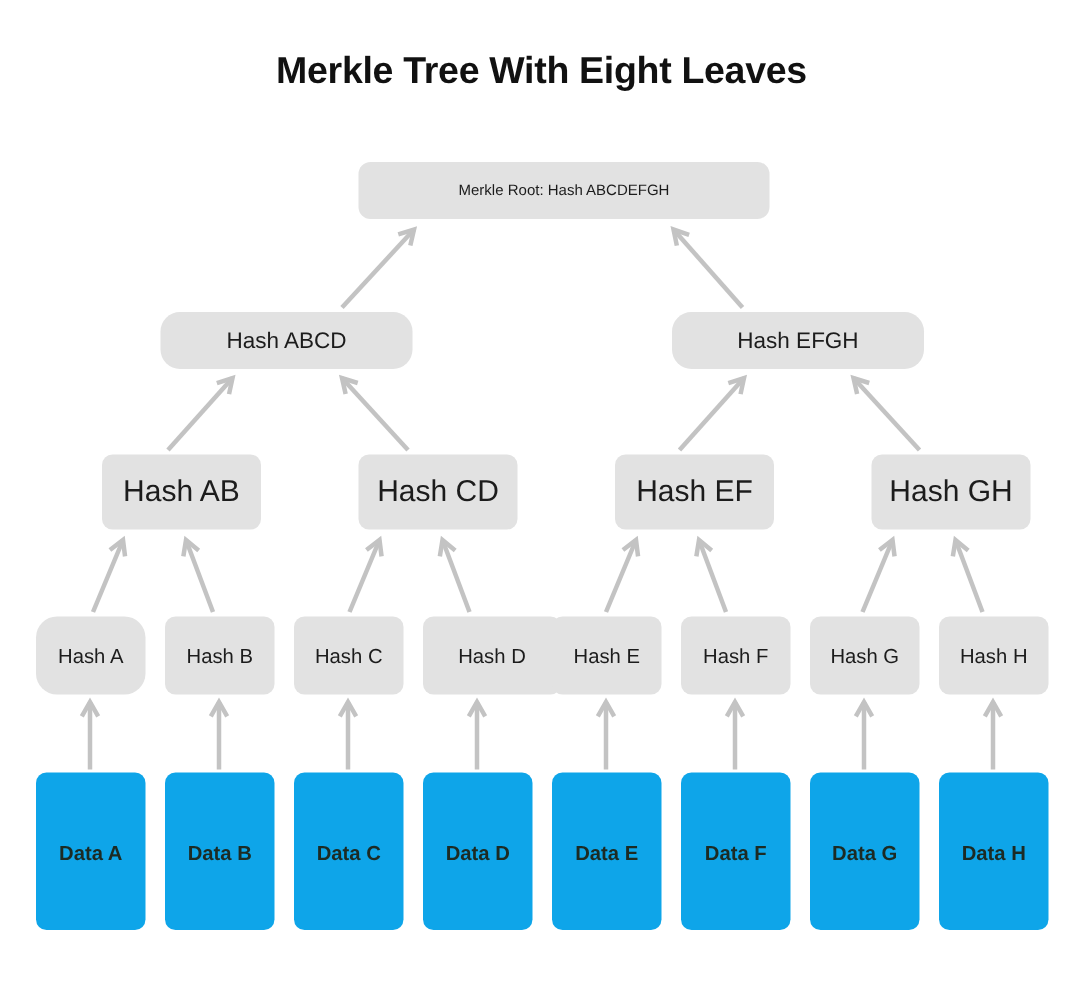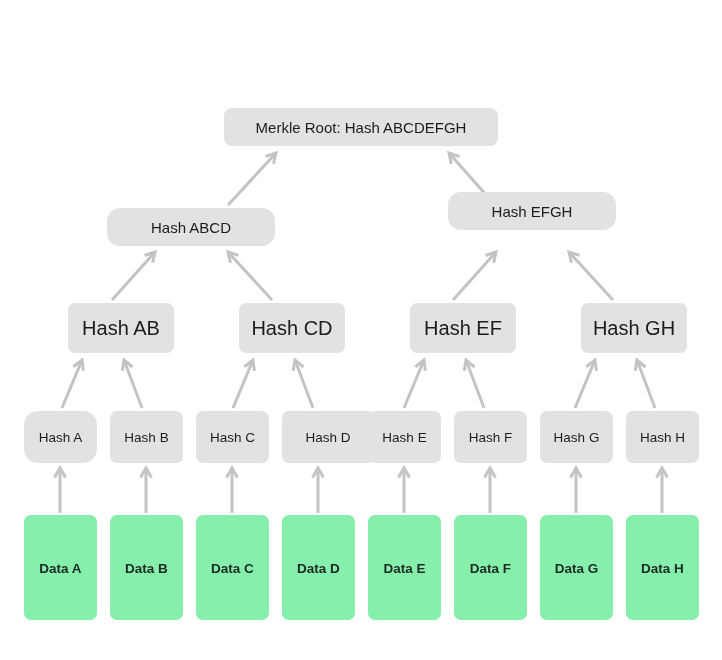--- a/index.html
+++ b/index.html
@@ -57,58 +57,60 @@
   }
 
   .node.hash {
     background: #e2e2e2;
     border-radius: 7px;
     font-size: 14px;
     font-weight: normal;
   }
 
   .node.root {
-    font-size: 15px;
+    font-size: 10px;
     border-radius: 8px;
+    margin-left: 15px;
   }
 
   .node.level2 {
     font-size: 15px;
     border-radius: 13px;
   }
 
   .node.level3 {
     font-size: 20px;
     margin-left: 16px;
   }
 
   .node.leafhash {
     font-size: 13.5px;
   }
 
   .node.data {
-    background: #86efac;
+    background: #0ea5e9;
     border-radius: 7px;
     font-size: 13.5px;
     font-weight: bold;
     align-items: flex-start;
     color: #1c2b24;
   }
 
   .node.data .data-label {
     display: block;
     width: 100%;
     margin-top: 46px;
   }
 </style>
 </head>
 <body>
 
 <div id="diagram-canvas">
 
+  <div id="page-title">Merkle Tree With Eight Leaves</div>
 
   <svg id="arrow-layer" viewBox="0 0 722 660">
       <g>
         <line x1="60" y1="513" x2="60" y2="468" stroke="#c3c3c3" stroke-width="3" stroke-linecap="butt"></line>
         <polyline points="54.5343184837189,477.54601097645417 60,468 65.46568151628111,477.54601097645417" fill="none" stroke="#c3c3c3" stroke-width="3" stroke-linecap="butt" stroke-linejoin="miter"></polyline>
       </g>
       <g>
         <line x1="146" y1="513" x2="146" y2="468" stroke="#c3c3c3" stroke-width="3" stroke-linecap="butt"></line>
         <polyline points="140.5343184837189,477.54601097645417 146,468 151.4656815162811,477.54601097645417" fill="none" stroke="#c3c3c3" stroke-width="3" stroke-linecap="butt" stroke-linejoin="miter"></polyline>
       </g>
@@ -194,21 +196,21 @@
       </g>
     </svg>
 
   <div id="nodes-layer">
       <div class="node hash root" style="left: 224px; top: 108px; width: 274px; height: 38px;">
         <span>Merkle Root: Hash ABCDEFGH</span>
       </div>
       <div class="node hash level2" style="left: 107px; top: 208px; width: 168px; height: 38px;">
         <span>Hash ABCD</span>
       </div>
-      <div class="node hash level2" style="left: 448px; top: 192px; width: 168px; height: 38px;">
+      <div class="node hash level2" style="left: 448px; top: 208px; width: 168px; height: 38px;">
         <span>Hash EFGH</span>
       </div>
       <div class="node hash level3" style="left: 52px; top: 303px; width: 106px; height: 50px;">
         <span>Hash AB</span>
       </div>
       <div class="node hash level3" style="left: 223px; top: 303px; width: 106px; height: 50px;">
         <span>Hash CD</span>
       </div>
       <div class="node hash level3" style="left: 394px; top: 303px; width: 106px; height: 50px;">
         <span>Hash EF</span>

